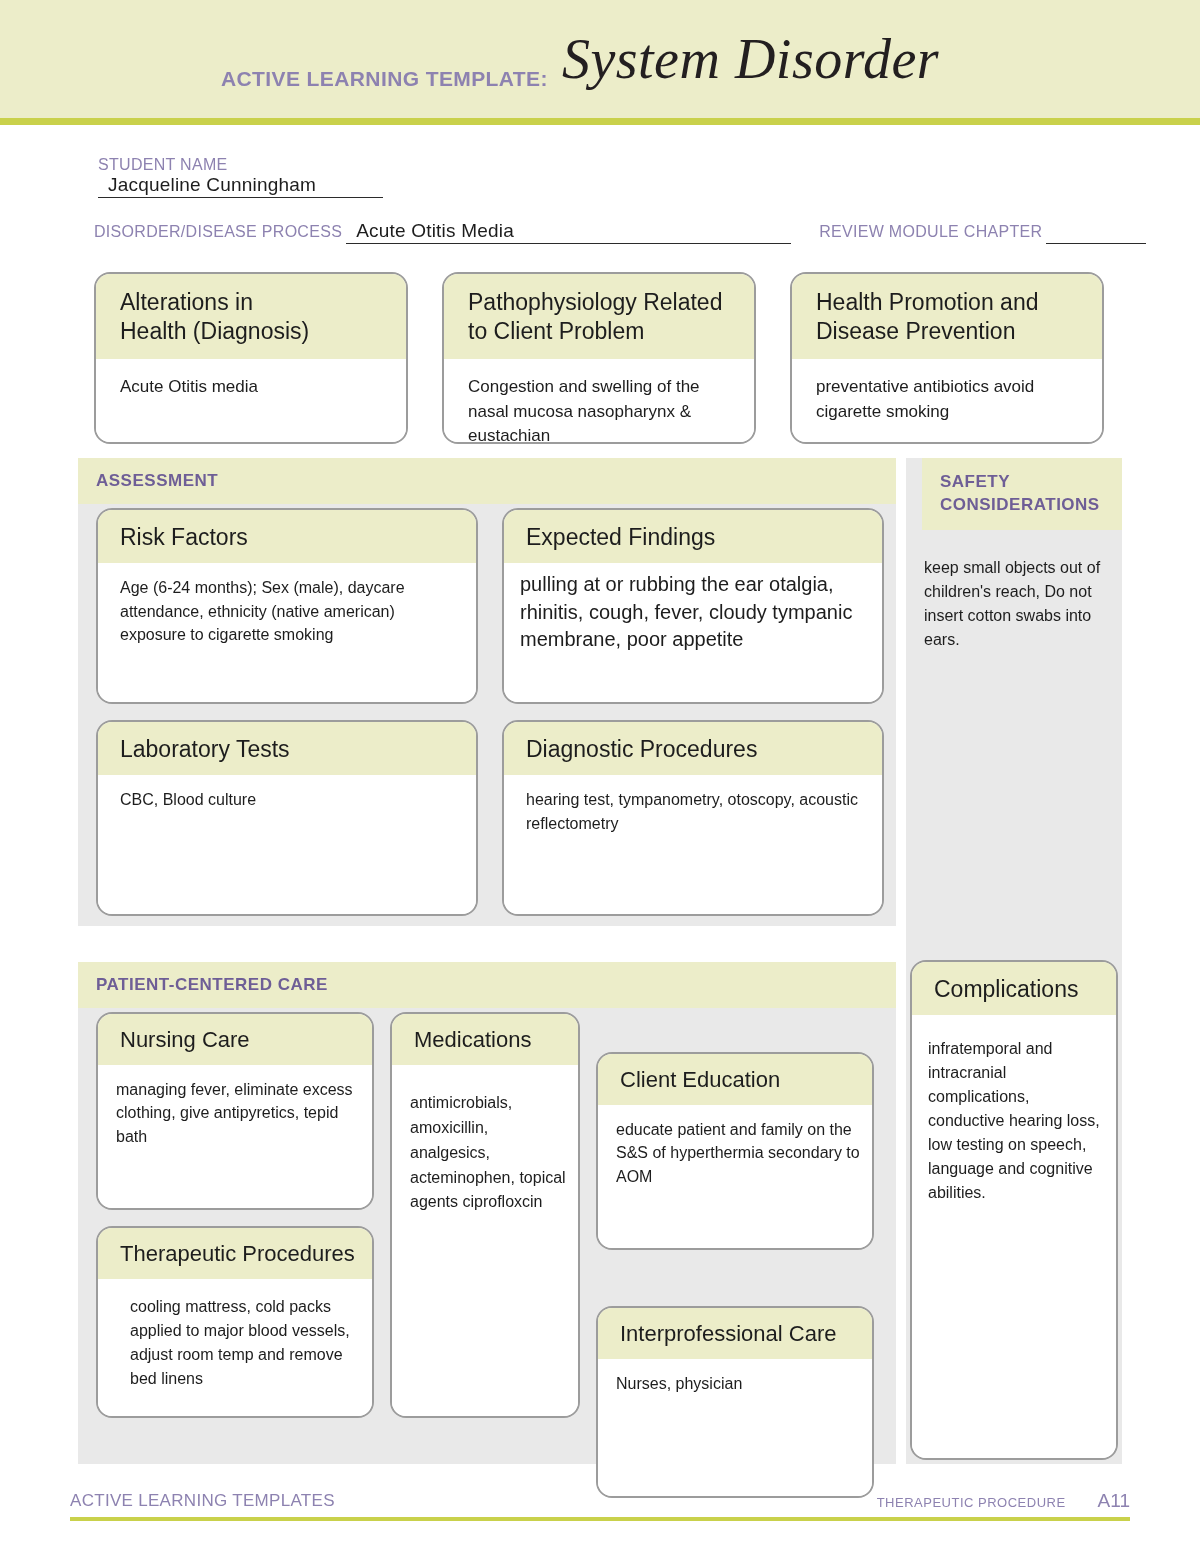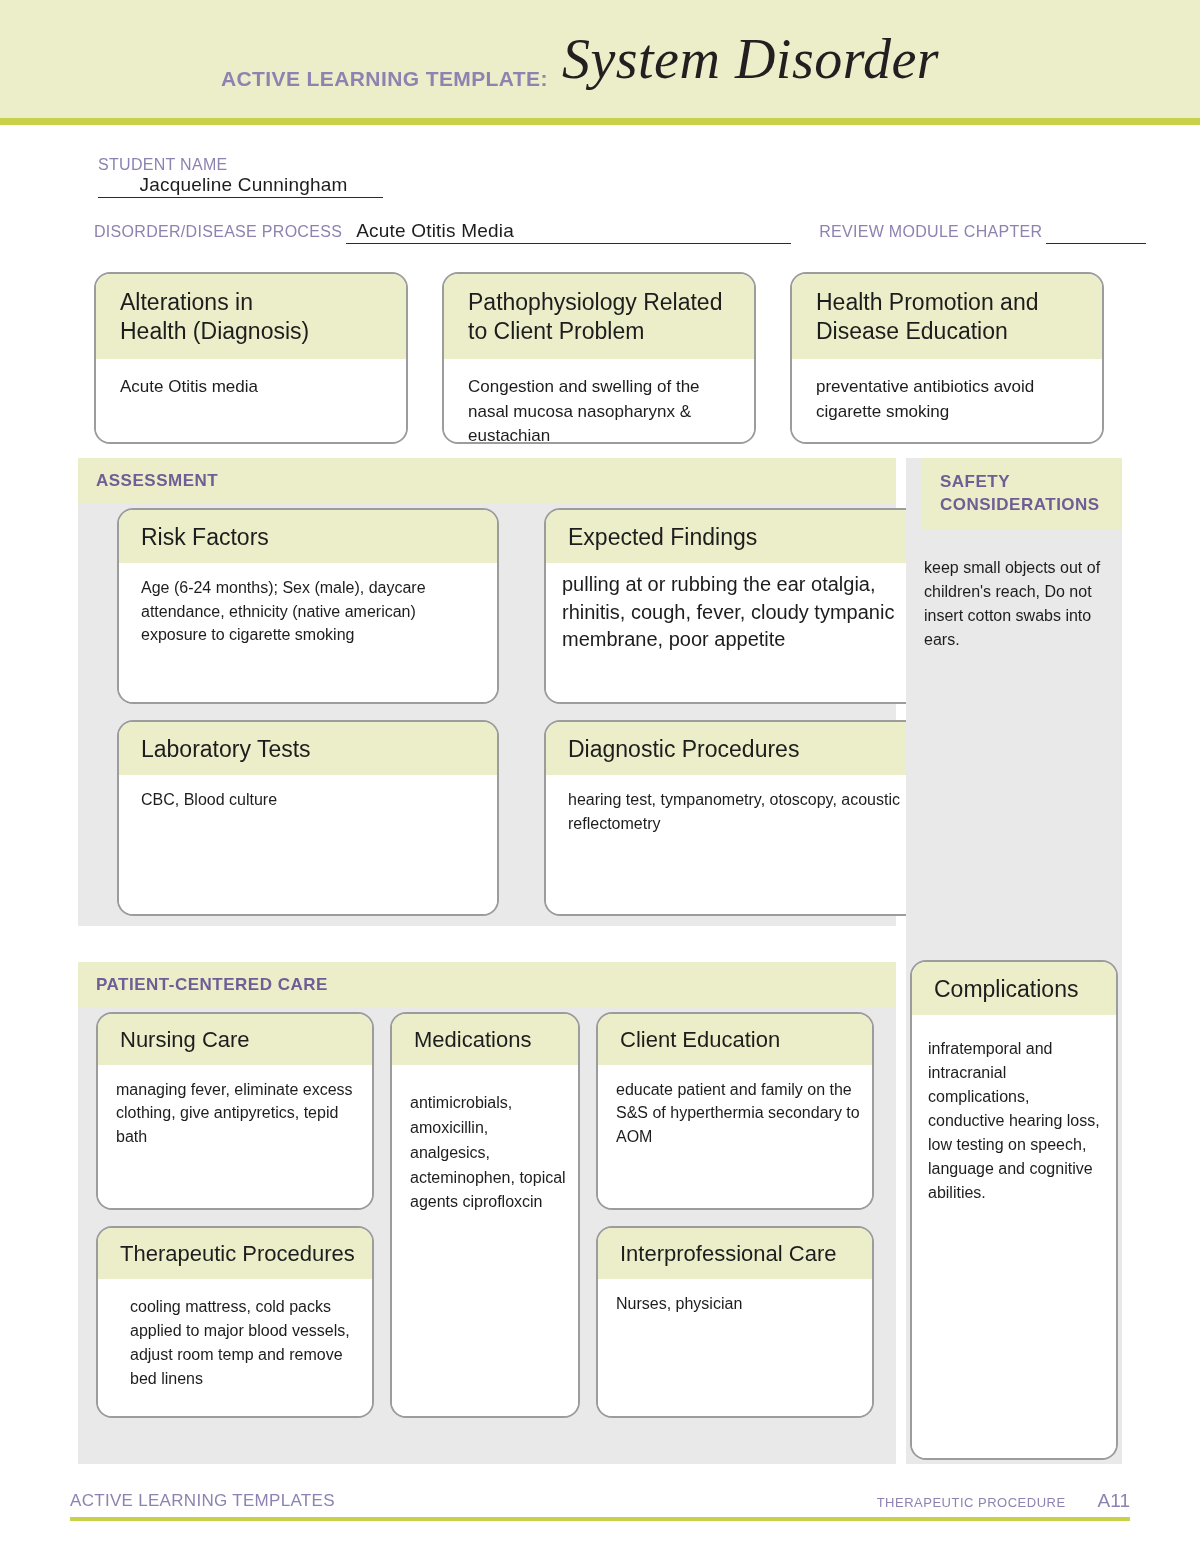--- a/index.html
+++ b/index.html
@@ -69,21 +69,21 @@
     letter-spacing: 0.3px;
   }
   .field-fill {
     font-size: 19px;
     color: #1d1d1d;
     border-bottom: 1.5px solid #2b2b2b;
     padding: 0 4px 1px 10px;
     margin-left: 4px;
     letter-spacing: 0.2px;
   }
-  .field-fill.name { min-width: 285px; text-align: center; }
+  .field-fill.name { min-width: 285px; }
   .field-fill.disorder { min-width: 445px; }
   .spacer-gap { width: 28px; }
   .field-fill.chapter { min-width: 100px; padding-left: 4px; }
 
   
   .top-cards {
     position: absolute;
     left: 94px; top: 272px;
     width: 1012px;
     display: flex;
@@ -135,21 +135,21 @@
     letter-spacing: 0.5px;
   }
   .assessment-grid {
     position: absolute;
     left: 18px; top: 50px;
     display: flex;
     gap: 24px;
   }
   .assessment-col { display: flex; flex-direction: column; gap: 16px; }
   .assessment-grid .card { width: 382px; }
-  .assessment-grid .card.short { height: 196px; margin-left: 21px; }
+  .assessment-grid .card.short { height: 196px; }
   .assessment-grid .card-head { font-size: 23px; padding: 13px 16px 11px 22px; }
   .assessment-grid .card-body { font-size: 16px; padding: 13px 16px 10px 22px; }
   .card-body.findings { font-size: 20px; line-height: 1.36; padding-left: 16px; padding-top: 8px; }
 
   
   .right-col {
     position: absolute;
     left: 906px; top: 458px;
     width: 216px; height: 1006px;
     background: #E9E9E9;
@@ -197,21 +197,21 @@
     position: absolute;
     left: 18px; top: 50px;
     display: flex;
     gap: 16px;
   }
   .pcc-col { display: flex; flex-direction: column; gap: 16px; }
   .pcc-col.wide .card { width: 278px; }
   .pcc-col.wide .card.nursing { height: 198px; }
   .pcc-col.wide .card.therapeutic { height: 192px; }
   .meds-card { width: 190px; height: 406px; }
-  .pcc-col.edu .card { width: 278px; }
+  .pcc-col.edu .card { width: 278px; margin-top: 40px; }
   .pcc-col.edu .card.education { height: 198px; }
   .pcc-col.edu .card.interprof { height: 192px; }
   .pcc-grid .card-head { font-size: 22px; padding: 12px 10px 11px 22px; }
   .pcc-grid .card-body { font-size: 16px; line-height: 1.45; padding: 13px 12px 10px 18px; }
   .meds-card .card-body { padding-top: 26px; line-height: 1.55; }
   .therapeutic .card-body { padding-top: 16px; line-height: 1.5; padding-left: 32px; }
 
   
   .footer {
     position: absolute;
@@ -272,21 +272,21 @@
 Health (Diagnosis)</div>
     <div class="card-body">Acute Otitis media</div>
   </div>
   <div class="card">
     <div class="card-head">Pathophysiology Related
 to Client Problem</div>
     <div class="card-body">Congestion and swelling of the nasal mucosa nasopharynx &amp; eustachian</div>
   </div>
   <div class="card">
     <div class="card-head">Health Promotion and
-Disease Education</div>
+Disease Prevention</div>
     <div class="card-body">preventative antibiotics avoid cigarette smoking</div>
   </div>
 </div>
 
 <div class="assessment-panel">
   <div class="panel-banner">ASSESSMENT</div>
   <div class="assessment-grid">
     <div class="assessment-col">
       <div class="card short">
         <div class="card-head">Risk Factors</div>

